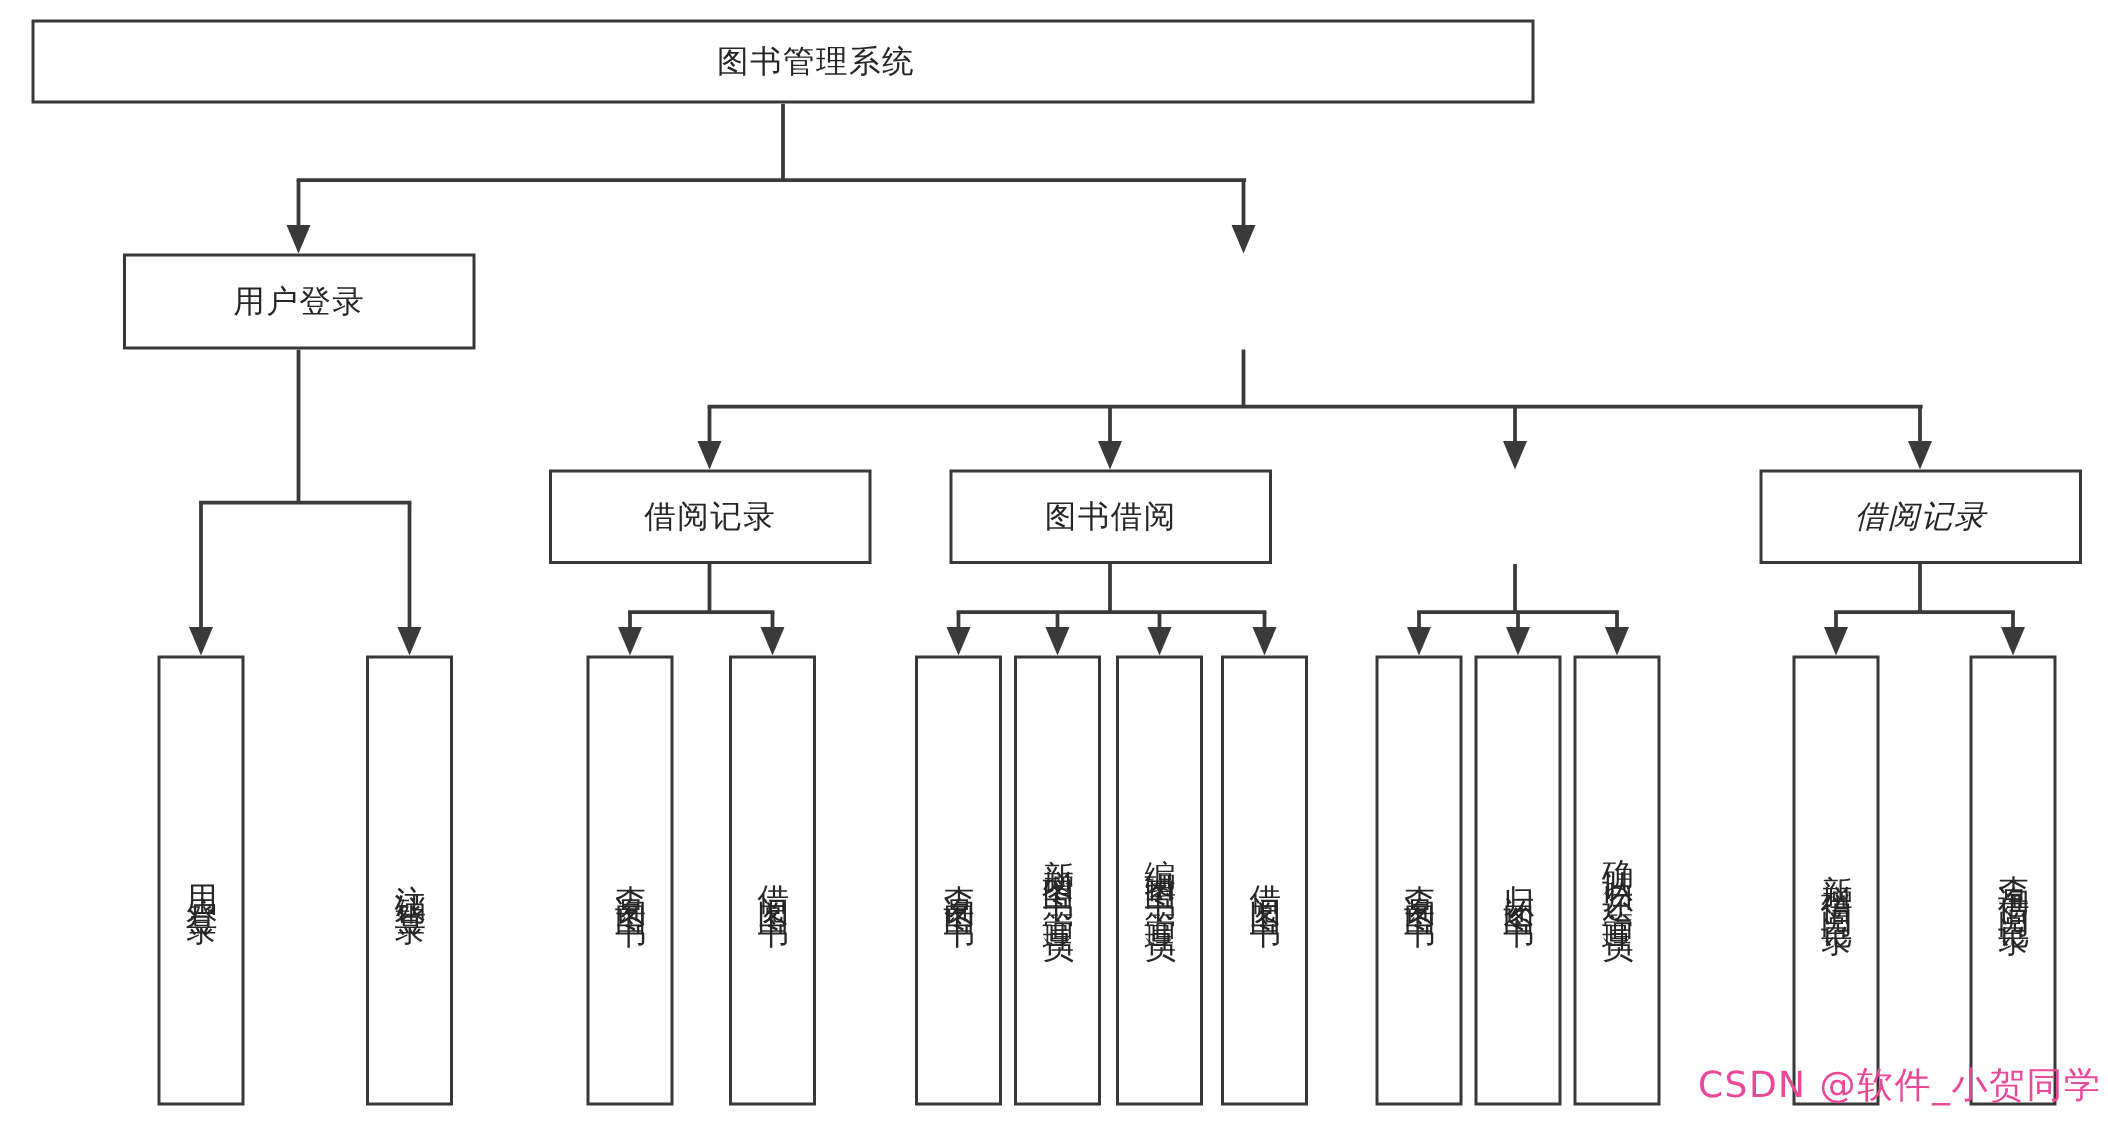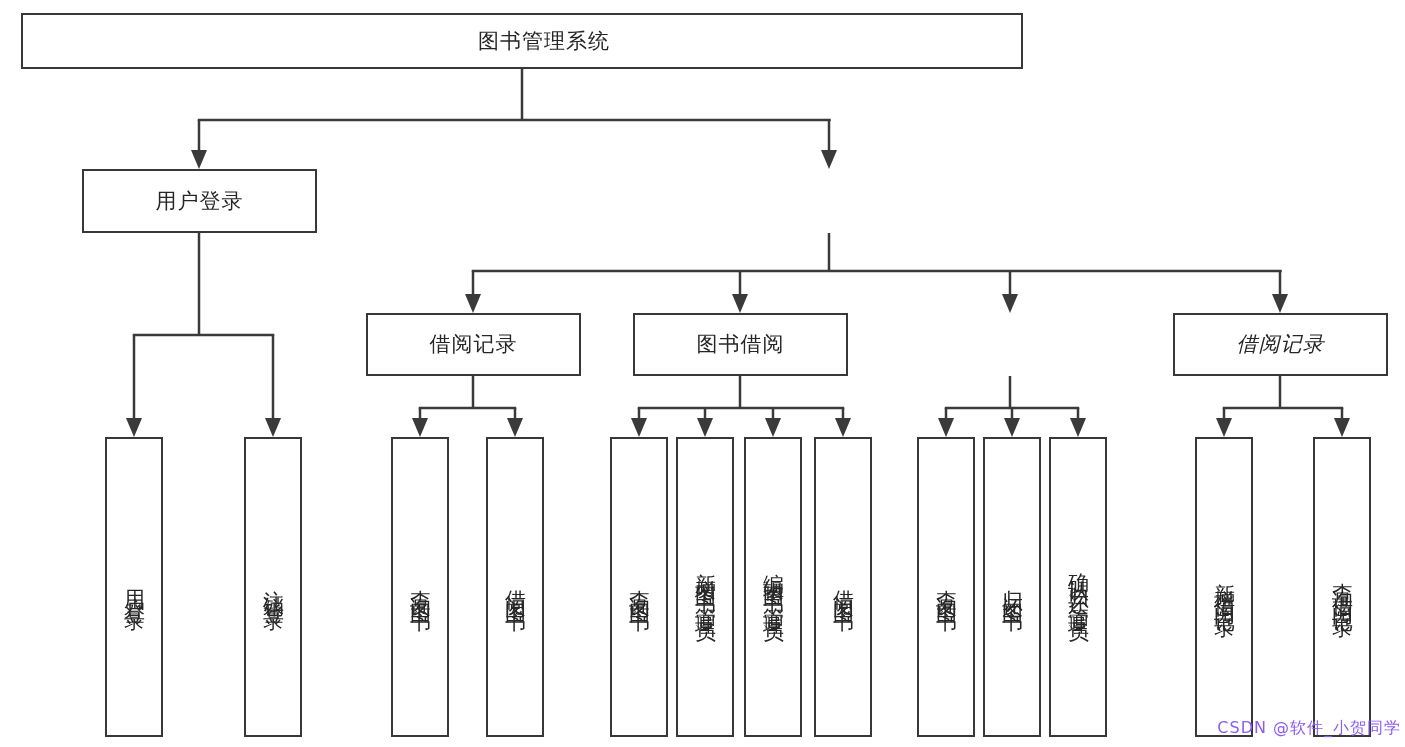--- a/index.html
+++ b/index.html
@@ -60,22 +60,22 @@
     text-orientation: mixed;
     letter-spacing: 7px;
     font-size: 21px;
     line-height: 1;
     max-height: 288px;
   }
   .watermark {
     position: absolute;
     right: 4px;
     bottom: 8px;
-    color: #8b5cf6;
-    font-size: 16px;
+    color: #ec4899;
+    font-size: 24px;
     letter-spacing: 1px;
     white-space: nowrap;
   }
 </style>
 </head>
 <body>
 
 <div class="canvas">
 
   <svg class="connectors" viewBox="0 0 1405 747" xmlns="http://www.w3.org/2000/svg">

